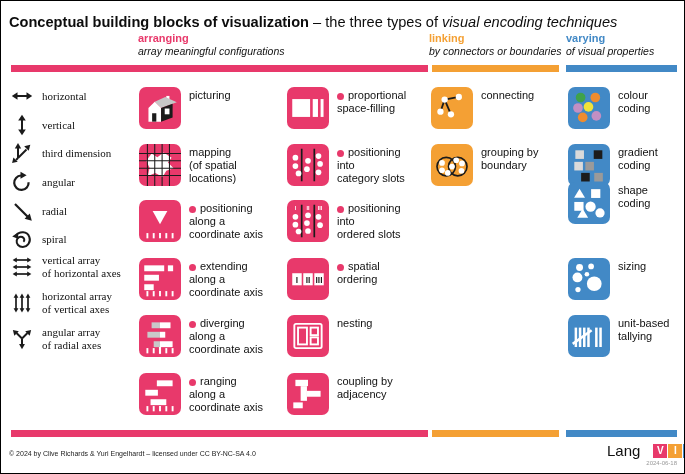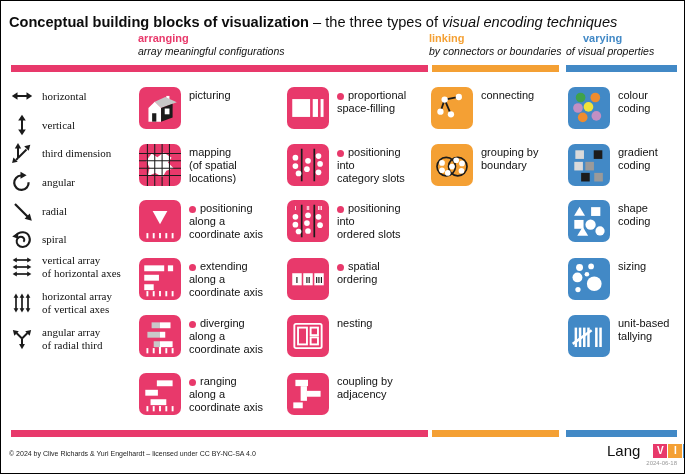--- a/index.html
+++ b/index.html
@@ -9,21 +9,21 @@
     font-family:"Liberation Sans",sans-serif;color:#111;
   }
   
   .title{position:absolute;left:8px;top:4px;font-size:14.6px;white-space:nowrap;color:#0d0d0d;margin-top:9px;}
   .title .tb{font-weight:bold;}
   .title .ti{font-style:italic;}
   
   .sechdr{position:absolute;top:31px;font-size:11px;line-height:13px;}
   .sechdr .nm{font-weight:bold;}
   .sechdr .sub{font-style:italic;font-size:10.5px;color:#111;}
-  .nm.pink{color:#E8396B;} .nm.orange{color:#F4A034;} .nm.blue{color:#4289C6;margin-left:17px;}
+  .nm.pink{color:#E8396B;} .nm.orange{color:#F4A034;} .nm.blue{color:#4289C6;}
   
   .bar{position:absolute;height:7px;}
   .bar.pink{background:#E8396B;} .bar.orange{background:#F4A034;} .bar.blue{background:#4289C6;}
   
   .orow{position:absolute;left:8px;display:flex;align-items:center;gap:7px;height:20px;}
   .orow.two{height:28px;}
   .oicon{width:26px;display:flex;justify-content:center;flex:none;}
   .olbl{font-size:11px;line-height:13px;color:#111;font-family:Liberation Serif, serif;}
   
   .note{position:absolute;left:8px;top:361px;width:132px;font-style:italic;font-size:11px;line-height:13.5px;color:#111;}
@@ -176,21 +176,21 @@
         <line x1="12" y1="11.5" x2="6.5" y2="6" stroke="#1b1b1b" stroke-width="2"></line>
           <path d="M2.9 2.9 L8.8 4.3 L4.3 8.8 Z" fill="#1b1b1b"></path>
         <line x1="12" y1="11.5" x2="17.5" y2="6" stroke="#1b1b1b" stroke-width="2"></line>
           <path d="M21.1 2.9 L15.2 4.3 L19.7 8.8 Z" fill="#1b1b1b"></path>
         <line x1="12" y1="11.5" x2="12" y2="18" stroke="#1b1b1b" stroke-width="2"></line>
           <path d="M12 22.2 L9.1 16.9 L14.9 16.9 Z" fill="#1b1b1b"></path>
       </svg>
     </div>
     <div class="olbl">
         <div>angular array</div>
-        <div>of radial third</div>
+        <div>of radial axes</div>
       </div>
   </div>
 
 
   <div class="trow" style="left:138px;top:143px">
     <div class="icon pinkbg">
       <svg width="42" height="42" viewBox="0 0 40 40">
         <path d="M7 16 L12 9 L17.5 12.5 L23.5 8 L31 13 L27.5 17.5 L33 23 L26 25.5 L22.5 31.5 L15.5 27.5 L8.5 30.5 L10 22.5 Z" fill="#fff"></path>
         <g stroke="#1b1b1b" stroke-width="1">
           <line x1="8" y1="0" x2="8" y2="40"></line>
@@ -510,21 +510,21 @@
         <rect x="12.5" y="27.5" width="8.2" height="8.2" fill="#1C1C1C"></rect>
           <rect x="25" y="27.5" width="8.2" height="8.2" fill="#9A9A9A"></rect>
       </svg>
     </div>
     <div class="tlbl">
         <div>gradient</div>
         <div>coding</div>
       </div>
   </div>
 
-  <div class="trow" style="left:567px;top:199px">
+  <div class="trow" style="left:567px;top:181px">
     <div class="icon bluebg">
       <svg width="42" height="42" viewBox="0 0 40 40">
         <polygon points="11,6.5 16.2,15 5.8,15" fill="#fff"></polygon>
         <rect x="22" y="6.8" width="8.8" height="8.4" fill="#fff"></rect>
         <rect x="6" y="19" width="8.8" height="8.4" fill="#fff"></rect>
         <circle cx="21.5" cy="23.5" r="4.9" fill="#fff"></circle>
         <polygon points="14,25.5 19.2,34 8.8,34" fill="#fff"></polygon>
         <circle cx="30.5" cy="29.5" r="4.4" fill="#fff"></circle>
       </svg>
     </div>

